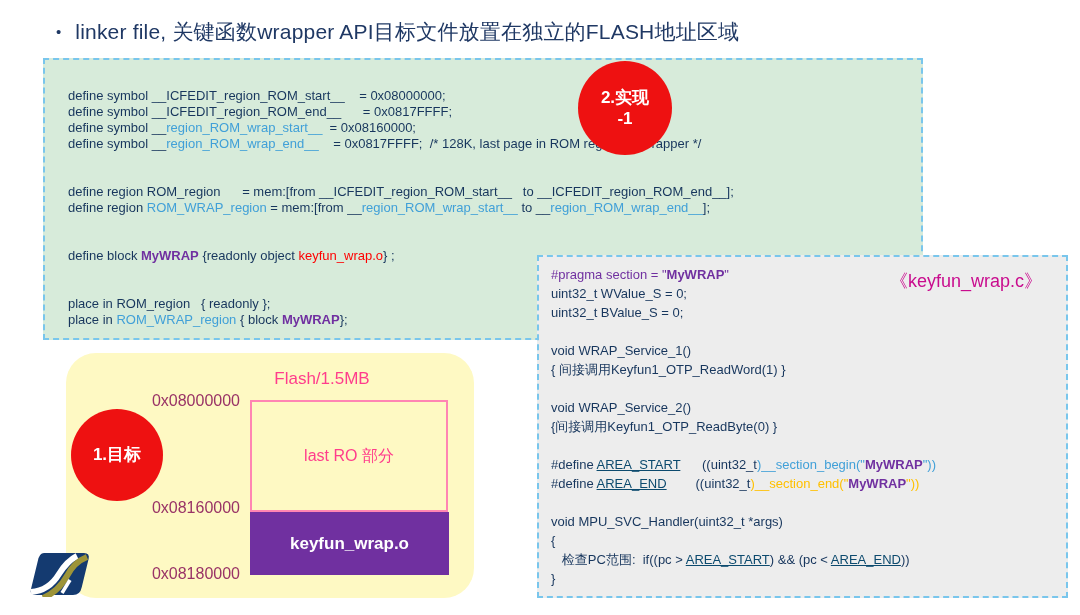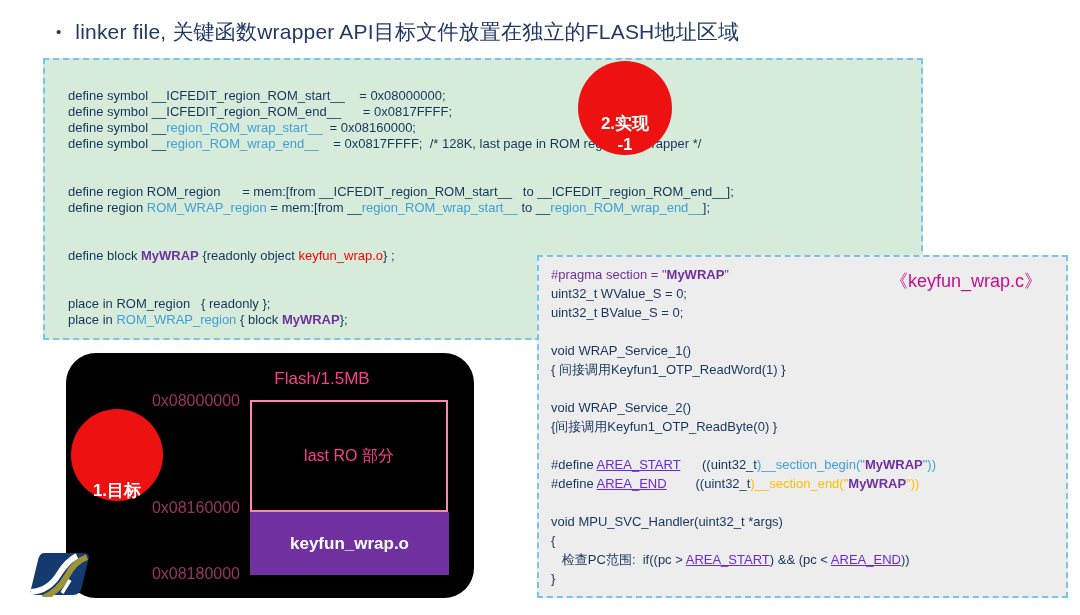--- a/index.html
+++ b/index.html
@@ -19,40 +19,40 @@
   .code{position:absolute;white-space:pre;font-size:13px;color:#17365d;}
   #green-code{left:23px;top:28px;line-height:16px;}
   #gray-code{left:12px;top:8px;line-height:19px;}
   .code-line{min-height:1em;}
   .tok-n{color:#17365d;}
   .tok-lb{color:#41a0d8;margin-top:32px;}
   .tok-pu{color:#7030a0;}
   .tok-pub{color:#7030a0;font-weight:bold;margin-top:32px;}
   .tok-rd{color:#fe0000;}
   .tok-or{color:#ffc000;}
-  .tok-oru{color:#6d28d9;text-decoration:underline;margin-top:18px;}
+  .tok-oru{color:#0c4a6e;text-decoration:underline;margin-top:18px;}
   .keyfun-header{position:absolute;right:24px;top:12px;font-size:18px;color:#c90c8e;z-index:4;}
 
   
-  .yellow-box{position:absolute;left:66px;top:353px;width:408px;height:245px;background:#000000;
+  .yellow-box{position:absolute;left:66px;top:353px;width:408px;height:245px;background:#fef9c3;
               border-radius:30px;z-index:2;}
   .flash-title{position:absolute;left:157px;top:16px;width:198px;text-align:center;
                font-size:17px;color:#ff3d8c;}
   .addr{position:absolute;left:0;width:174px;text-align:right;font-size:16px;color:#993366;}
   .addr-0{top:39px;} .addr-1{top:146px;} .addr-2{top:212px;}
   .ro-rect{position:absolute;left:184px;top:47px;width:198px;height:112px;
            border:2px solid #ff85b3;box-sizing:border-box;display:flex;align-items:center;justify-content:center;}
   .ro-label{font-size:16px;color:#ff3d8c;}
   .wrap-rect{position:absolute;left:184px;top:159px;width:199px;height:63px;background:#7030a0;
              display:flex;align-items:center;justify-content:center;}
   .wrap-label{font-size:17px;color:#ffffff;font-weight:bold;}
 
   
   .badge{position:absolute;width:94px;height:94px;border-radius:50%;background:#ee1111;z-index:5;
-         display:flex;flex-direction:column;align-items:center;justify-content:flex-end;
+         display:flex;flex-direction:column;align-items:center;justify-content:center;
          color:#fff;font-size:17px;font-weight:bold;line-height:1.25;text-align:center;}
   #badge-goal{left:71px;top:409px;width:92px;height:92px;}
   #badge-impl1{left:578px;top:61px;}
   #badge-impl2{left:959px;top:308px;width:92px;height:92px;}
 
   
   .logo{position:absolute;left:29px;top:551px;z-index:6;}
   .tagline{position:absolute;left:28px;top:598px;font-size:10px;color:#1f3864;z-index:6;letter-spacing:0.3px;margin-top:35px;}
 </style>
 </head>

